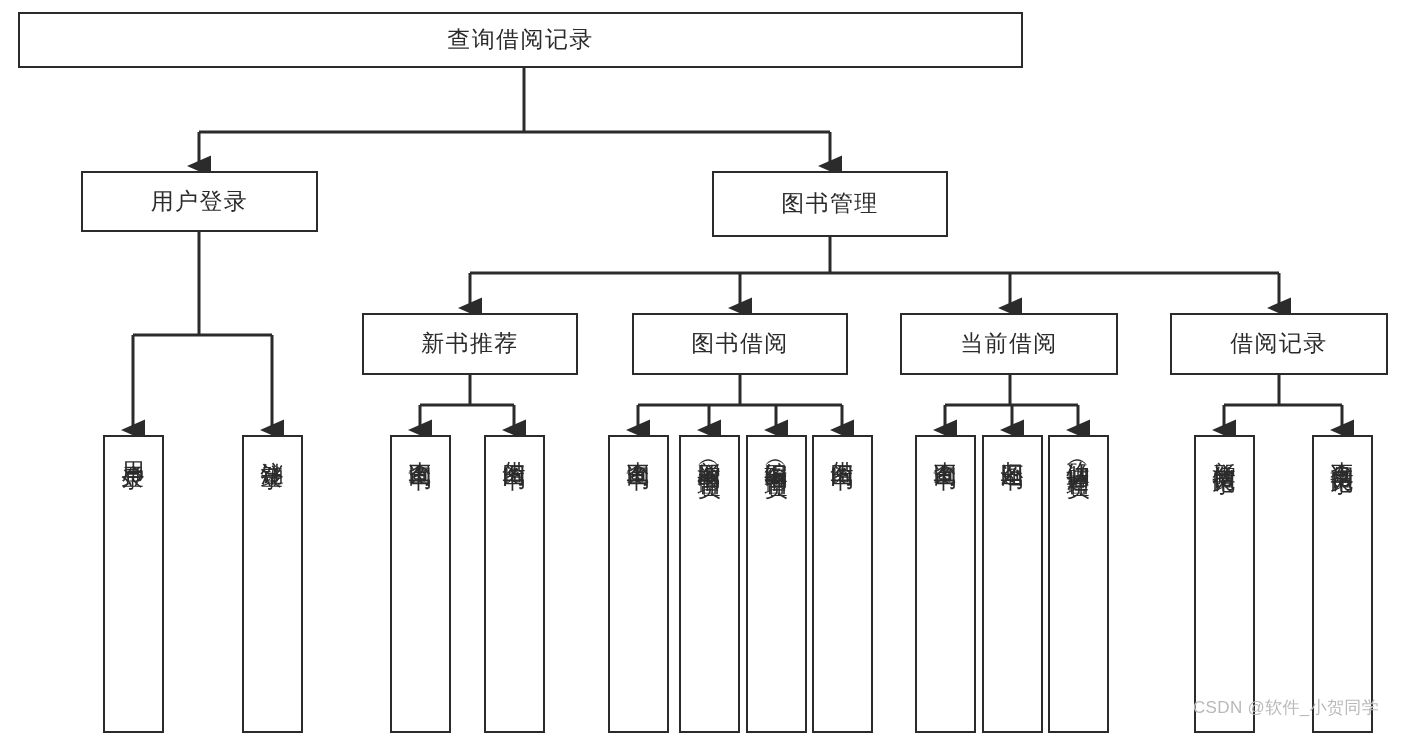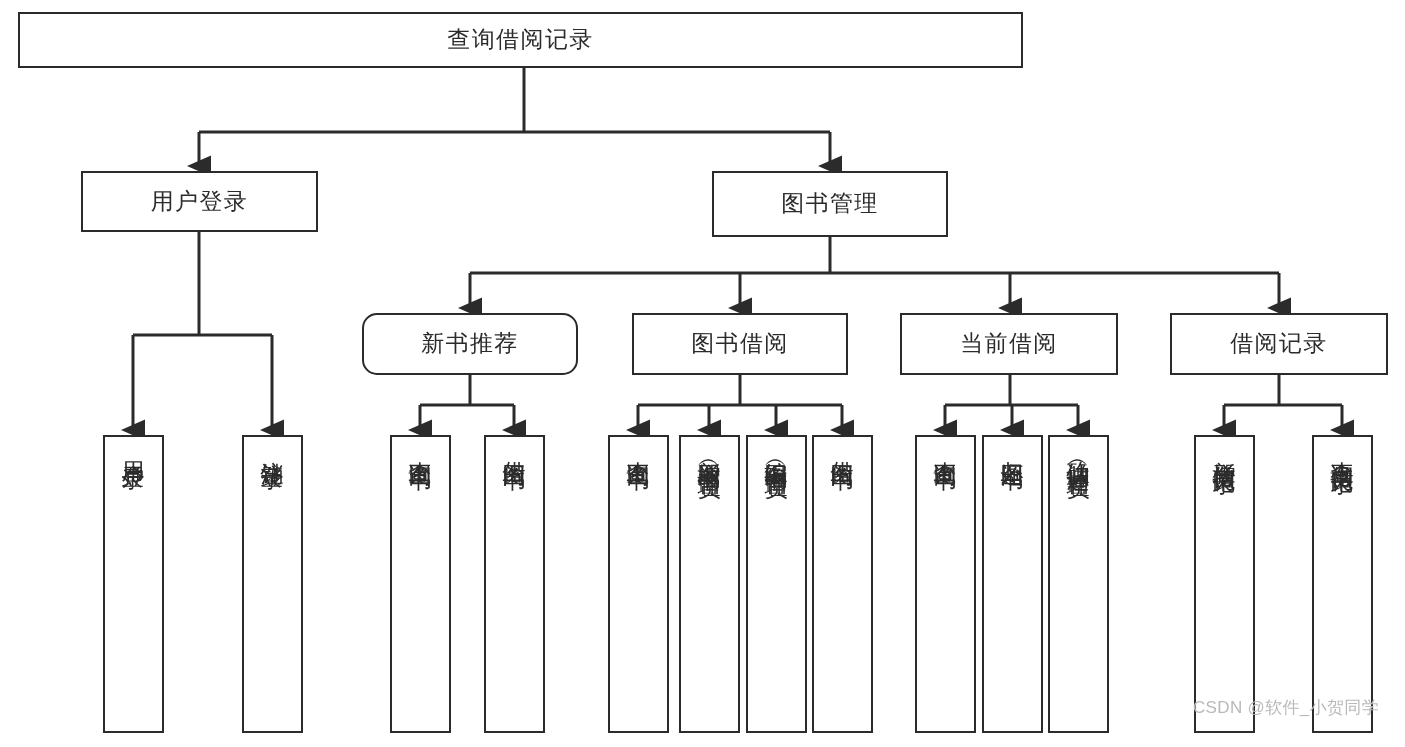--- a/index.html
+++ b/index.html
@@ -132,21 +132,21 @@
     <span class="label">查询借阅记录</span>
   </div>
 
   <div class="node horiz" style="left:81px; top:171px; width:237px; height:61px;">
     <span class="label">用户登录</span>
   </div>
   <div class="node horiz" style="left:712px; top:171px; width:236px; height:66px;">
     <span class="label">图书管理</span>
   </div>
 
-  <div class="node horiz" style="left:362px; top:313px; width:216px; height:62px;border-radius:15px;">
+  <div class="node horiz" style="left:362px; top:313px; width:216px; height:62px;">
     <span class="label">新书推荐</span>
   </div>
   <div class="node horiz" style="left:900px; top:313px; width:218px; height:62px;">
     <span class="label">当前借阅</span>
   </div>
   <div class="node horiz" style="left:632px; top:313px; width:216px; height:62px;">
     <span class="label">图书借阅</span>
   </div>
   <div class="node horiz" style="left:1170px; top:313px; width:218px; height:62px;">
     <span class="label">借阅记录</span>

